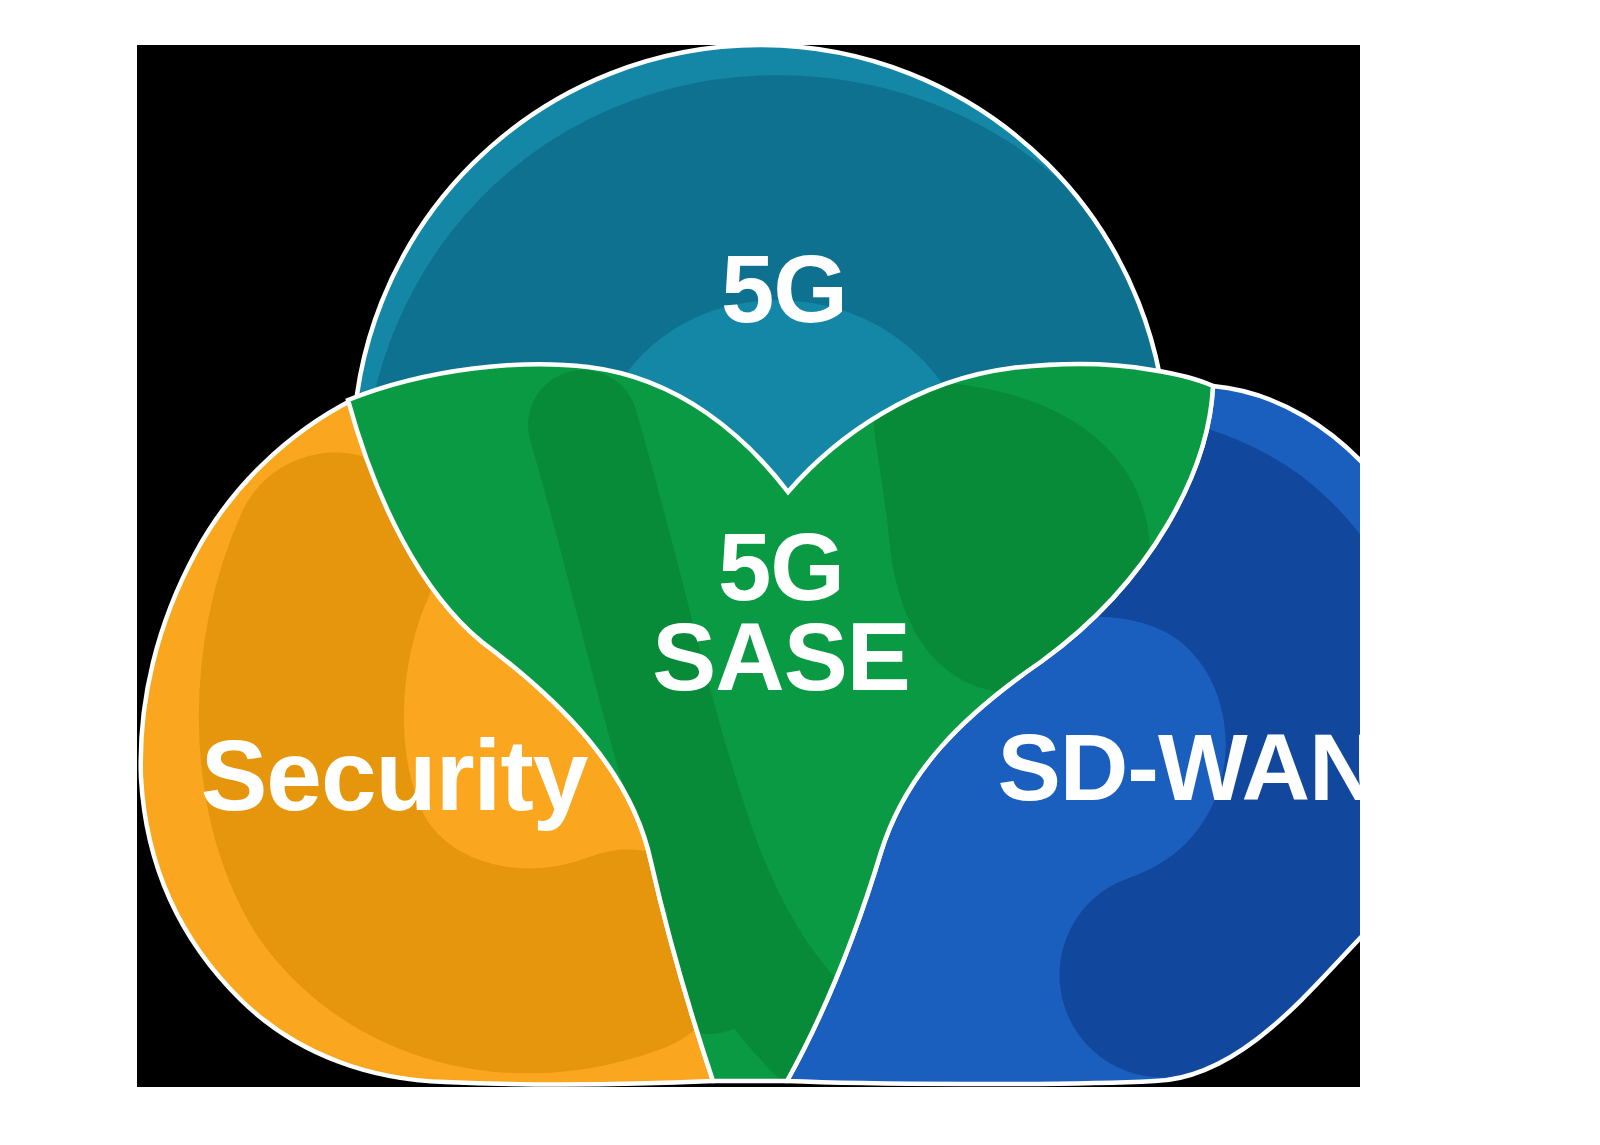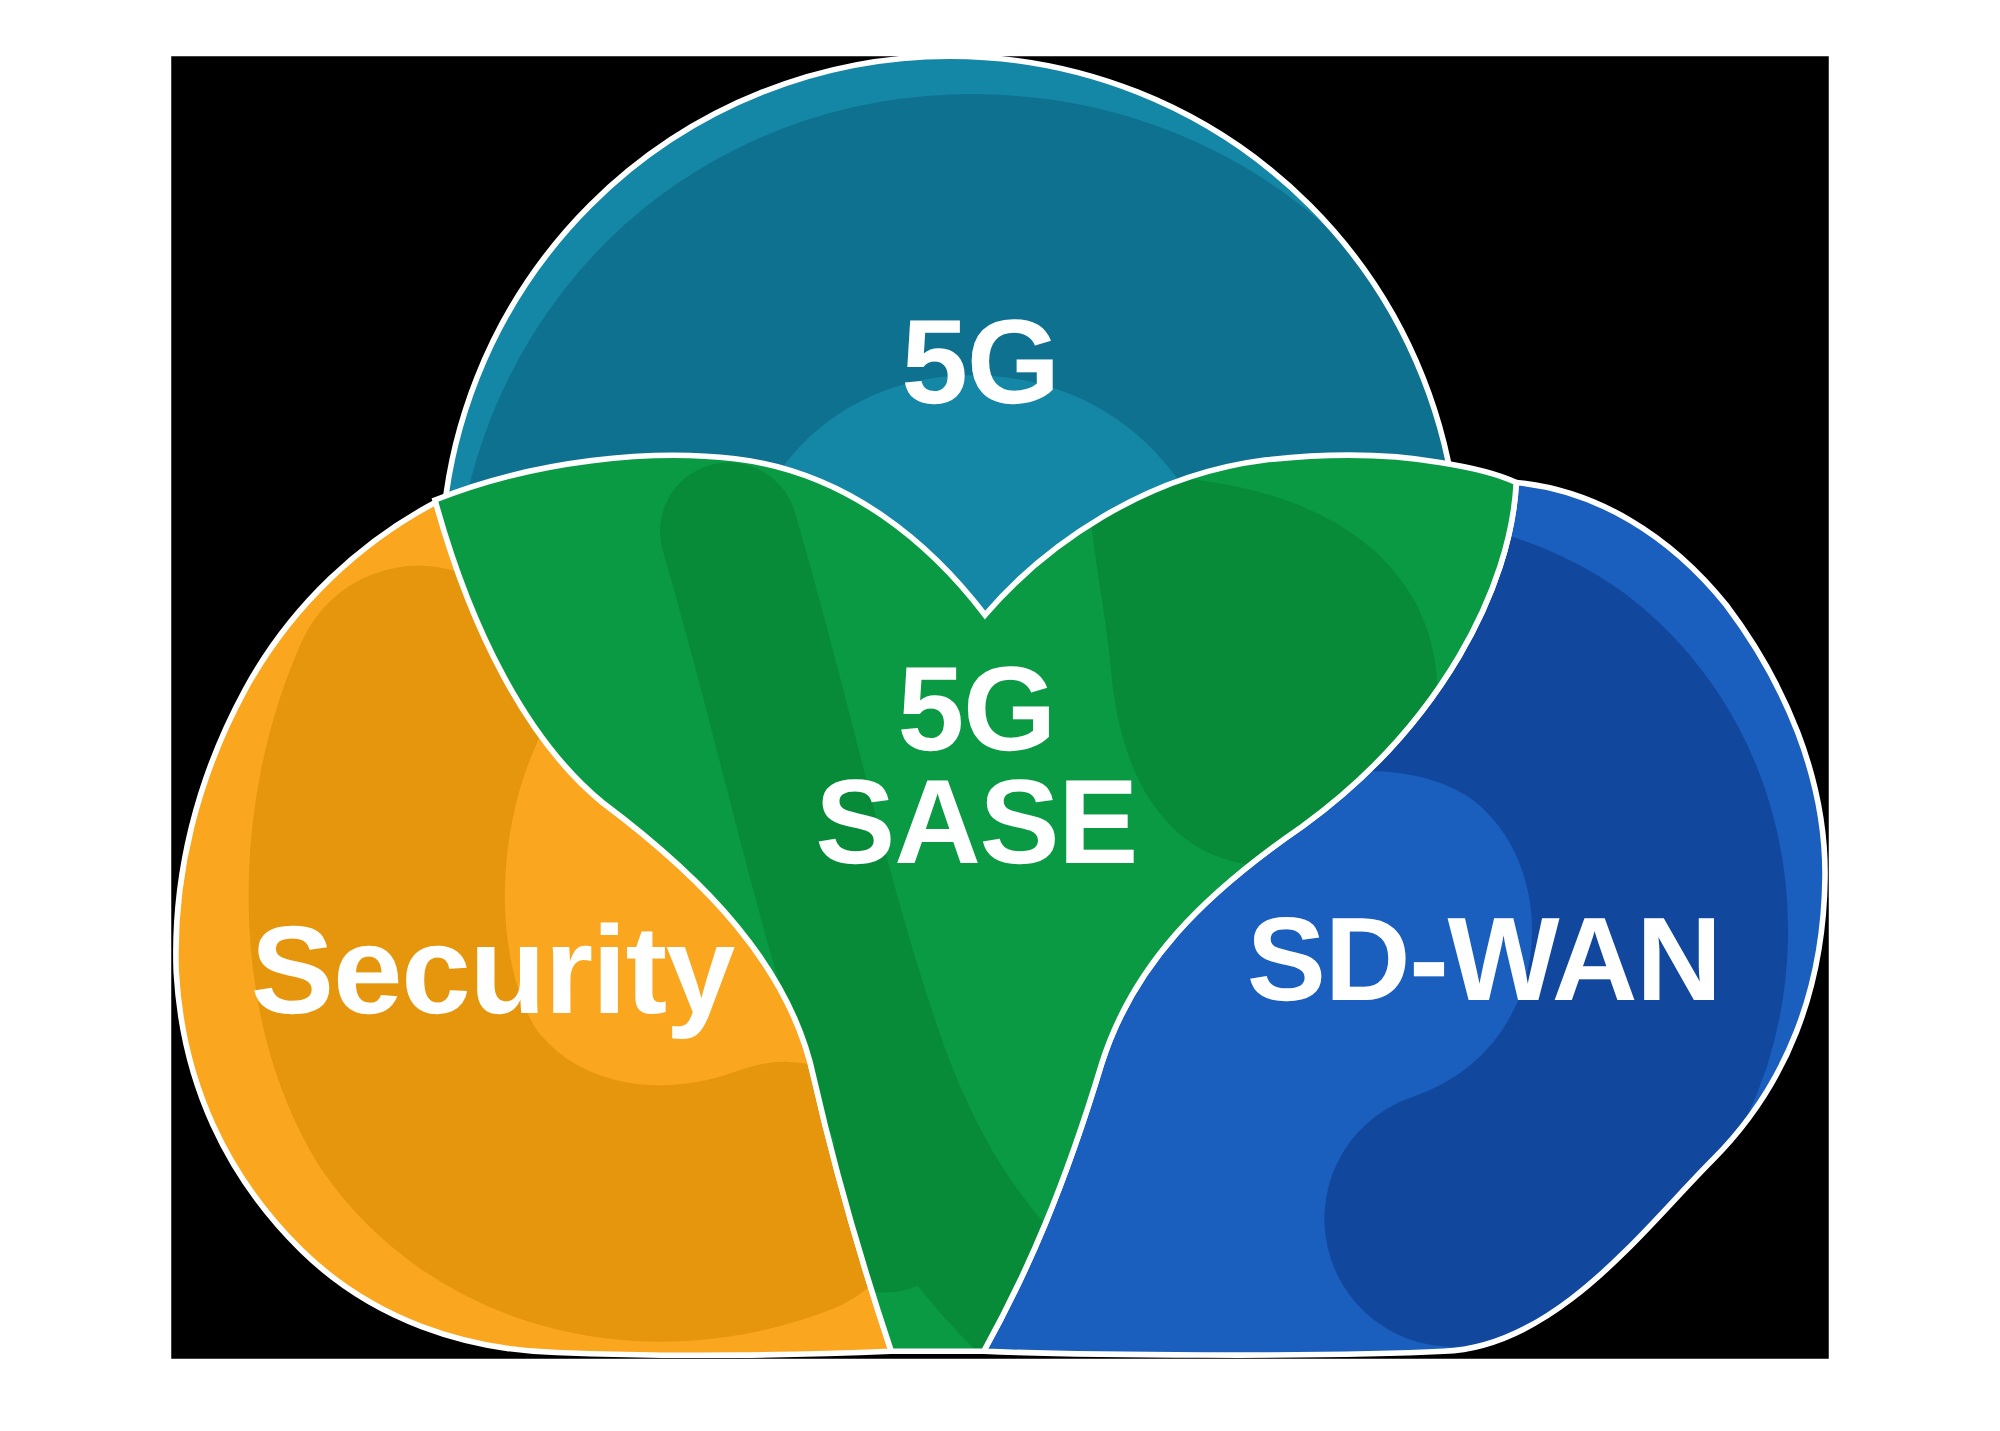--- a/index.html
+++ b/index.html
@@ -1,16 +1,16 @@
 <!DOCTYPE html>
 <html style="--c-page: #ffffff; --c-canvas: #000000; --c-outline: #ffffff; --c-label: #ffffff; --c-teal_base: #1487A6; --c-teal_dark: #0F7190; --c-yellow_base: #FAA61E; --c-yellow_dark: #E6960C; --c-blue_base: #1A5FBE; --c-blue_dark: #11489E; --c-green_base: #0A9A44; --c-green_dark: #078B39;"><head>
 <meta charset="utf-8">
 <style>
   html,body{margin:0;padding:0;background:#ffffff;}
-  .stage{width:1600px;height:1145px;position:relative;background:#ffffff;overflow:hidden;}
+  .stage{width:1360px;height:1145px;position:relative;background:#ffffff;overflow:hidden;}
   svg{display:block;}
   text{font-family:"Liberation Sans", sans-serif;font-weight:700;fill:var(--c-label);letter-spacing:-1px;}
   .canvas-bg{fill:var(--c-canvas);}
   .teal-base{fill:var(--c-teal_base);}
   .teal-dark{stroke:var(--c-teal_dark);fill:none;}
   .yellow-base{fill:var(--c-yellow_base);}
   .yellow-dark{stroke:var(--c-yellow_dark);fill:none;}
   .blue-base{fill:var(--c-blue_base);}
   .blue-dark{stroke:var(--c-blue_dark);fill:none;}
   .green-base{fill:var(--c-green_base);}

